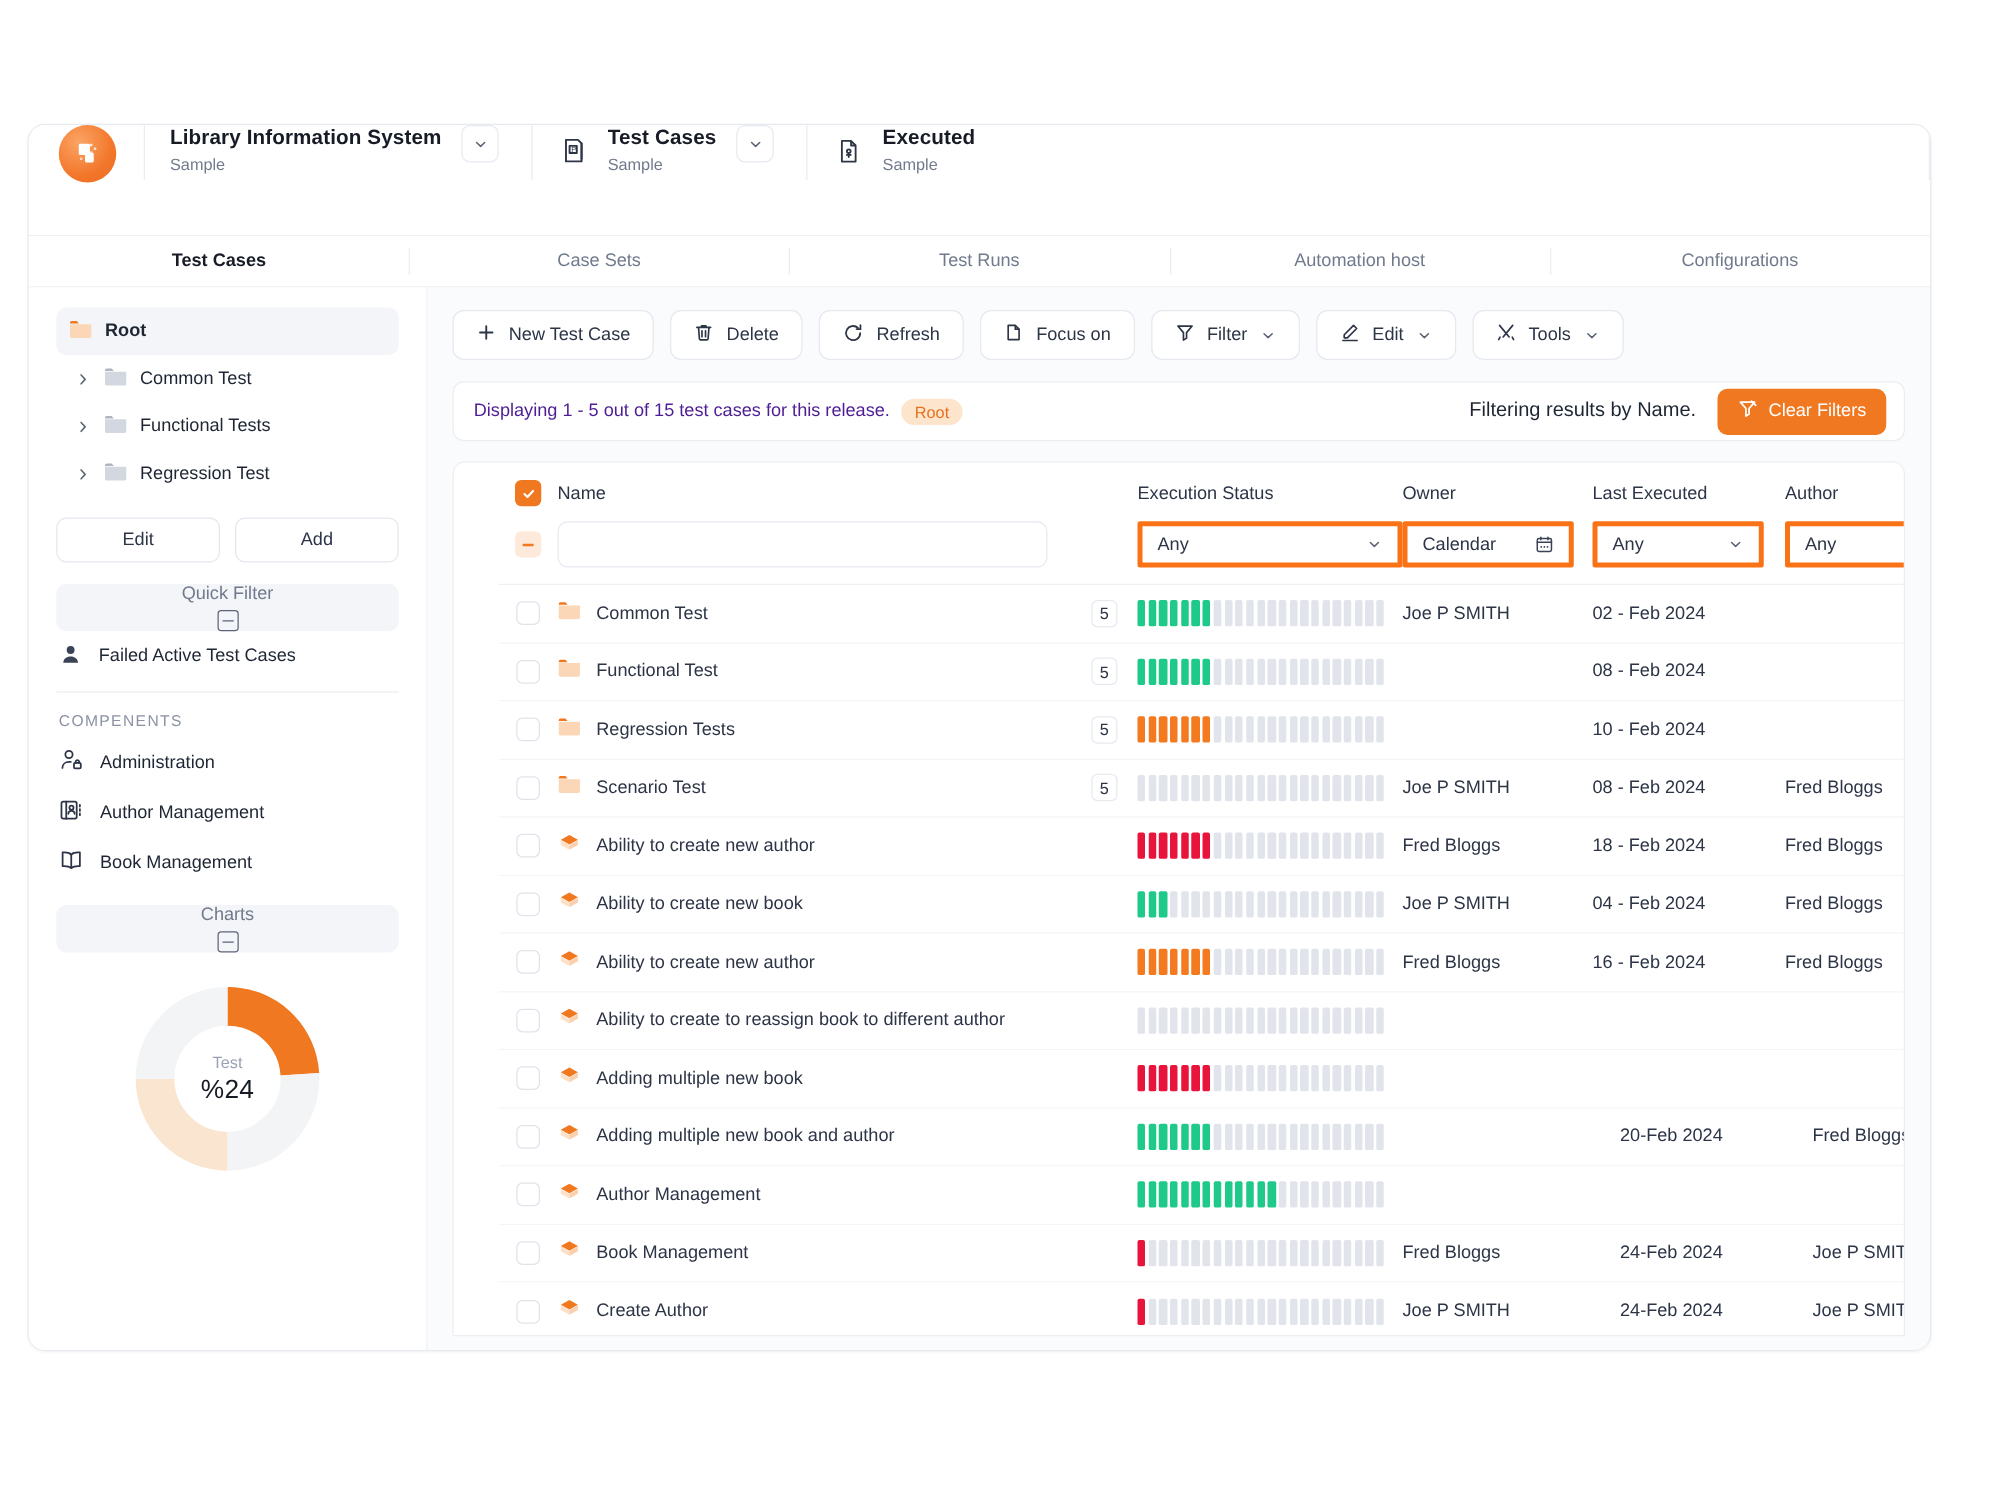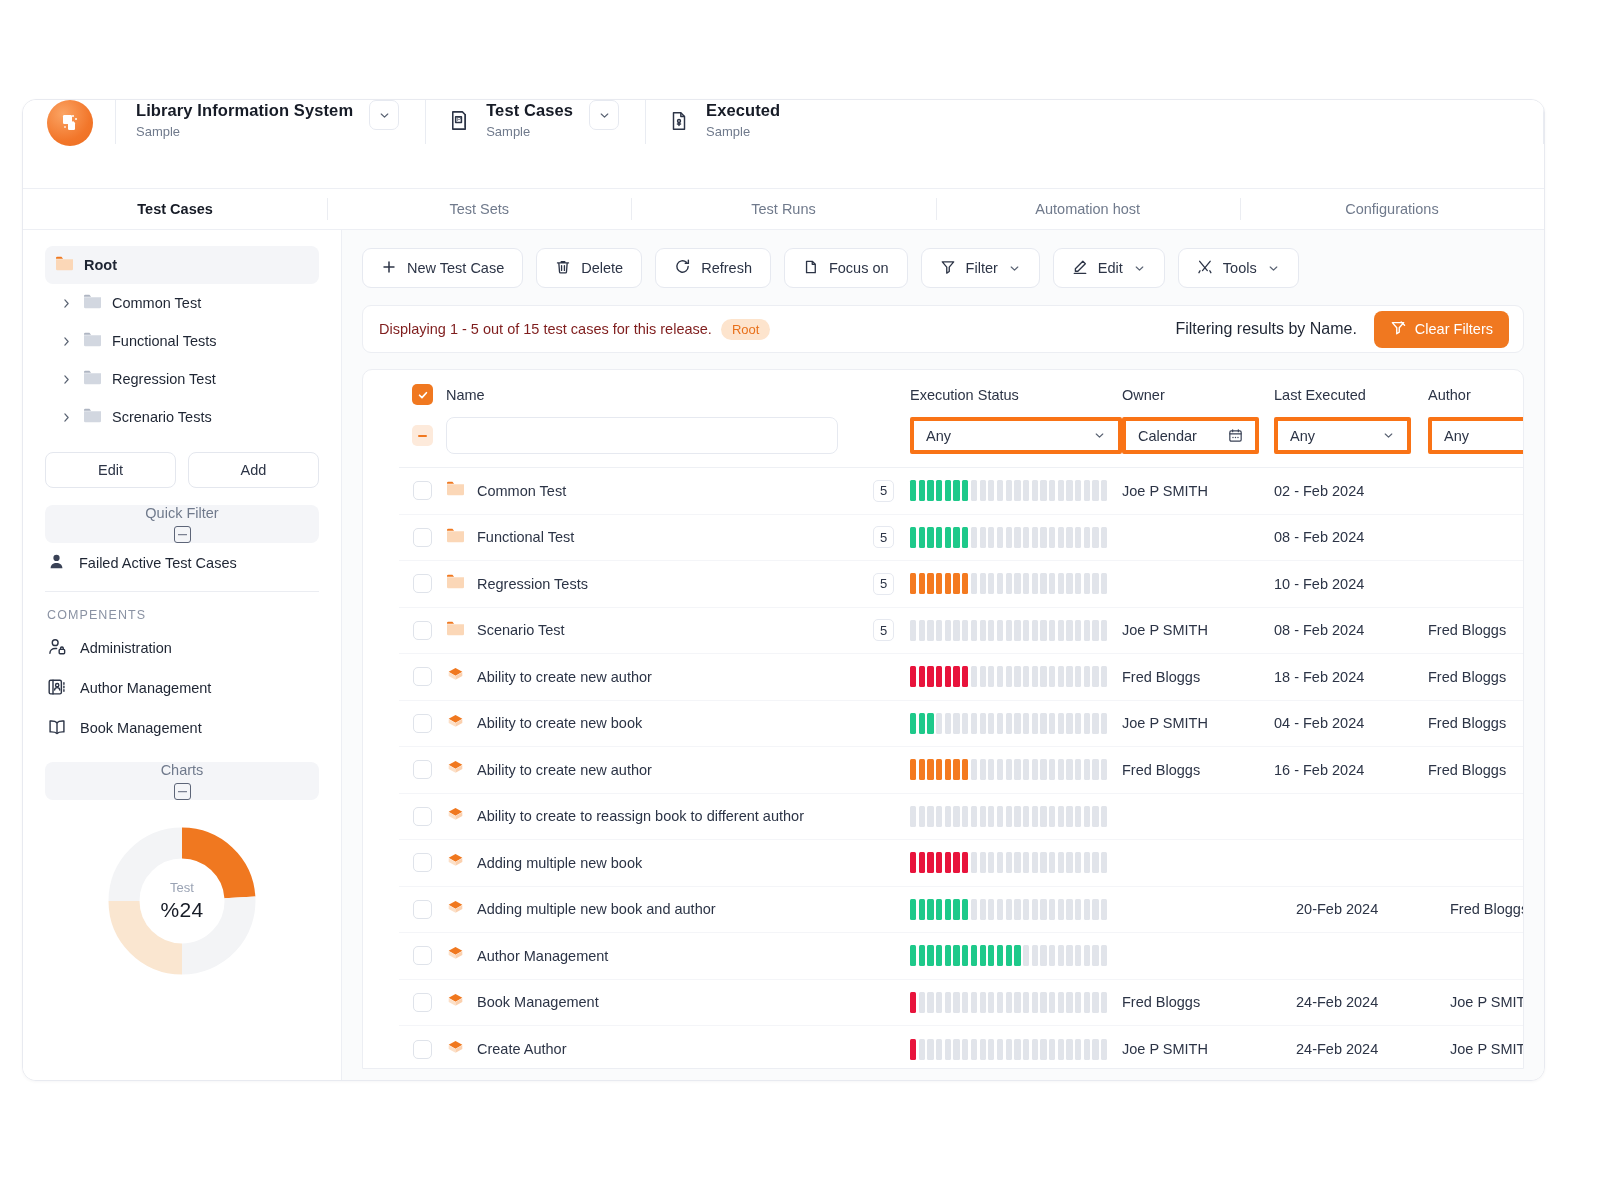--- a/index.html
+++ b/index.html
@@ -132,21 +132,21 @@
     display: flex; align-items: center; gap: 10px; padding: 0 18px;
     font-size: 14.5px; color: #2c3446; cursor: pointer; white-space: nowrap;
     font-family: "Liberation Sans", sans-serif;
   }
   .tb-btn .cv { color: #5a6373; display:flex; }
   .infobar {
     margin-top: 17px; height: 48px; background: #fff;
     border: 1px solid #eceef3; border-radius: 9px;
     display: flex; align-items: center; padding: 0 16px;
   }
-  .infotext { font-size: 14.5px; color: #7f1d1d; }
+  .infotext { font-size: 14.5px; color: #4c1d95; }
   .pill {
     margin-left: 9px; background: #fde4cd; color: #e8701a;
     font-size: 13px; border-radius: 11px; padding: 3px 11px; display: inline-block;
   }
   .info-right { margin-left: auto; display: flex; align-items: center; gap: 17px; }
   .filtering { font-size: 16px; color: #1e2533; }
   .clear-btn {
     height: 37px; background: #f07820; border: 0; border-radius: 8px; color: #fff;
     font-size: 14.5px; display: flex; align-items: center; gap: 9px; padding: 0 16px;
     cursor: pointer; font-family: "Liberation Sans", sans-serif;
@@ -281,21 +281,21 @@
     </div>
     <div class="hdr-spacer"></div>
     <div class="vsep"></div>
   </div>
 
   <div class="tabs" id="tabs">
       <div class="tab active">
         <span>Test Cases</span>
       </div>
       <div class="tab">
-        <span>Test Sets</span>
+        <span>Case Sets</span>
       </div>
       <div class="tab">
         <span>Test Runs</span>
       </div>
       <div class="tab">
         <span>Automation host</span>
       </div>
       <div class="tab">
         <span>Configurations</span>
       </div>
@@ -340,32 +340,20 @@
             <span class="chev">
               <svg width="13" height="13" viewBox="0 0 16 16">
                 <path d="M6 3.6 10 8l-4 4.4" fill="none" stroke="#5a6373" stroke-width="1.5" stroke-linecap="round" stroke-linejoin="round"></path>
               </svg>
             </span>
             <span><svg width="19" height="17" viewBox="0 0 20 18">
                 <path d="M1 3.2a1.4 1.4 0 0 1 1.4-1.4h4.3l1.8 2.2H1z" fill="#aeb5c2"></path>
                 <path d="M1 4.6h18v10.2a1.4 1.4 0 0 1-1.4 1.4H2.4A1.4 1.4 0 0 1 1 14.8z" fill="#d2d7e0"></path>
               </svg></span>
             <span class="tree-label">Regression Test</span>
-          </div>
-          <div class="tree-row child">
-            <span class="chev">
-              <svg width="13" height="13" viewBox="0 0 16 16">
-                <path d="M6 3.6 10 8l-4 4.4" fill="none" stroke="#5a6373" stroke-width="1.5" stroke-linecap="round" stroke-linejoin="round"></path>
-              </svg>
-            </span>
-            <span><svg width="19" height="17" viewBox="0 0 20 18">
-                <path d="M1 3.2a1.4 1.4 0 0 1 1.4-1.4h4.3l1.8 2.2H1z" fill="#aeb5c2"></path>
-                <path d="M1 4.6h18v10.2a1.4 1.4 0 0 1-1.4 1.4H2.4A1.4 1.4 0 0 1 1 14.8z" fill="#d2d7e0"></path>
-              </svg></span>
-            <span class="tree-label">Screnario Tests</span>
           </div>
         </div>
 
       <div class="btn-row">
         <button class="btn-o">Edit</button>
         <button class="btn-o">Add</button>
       </div>
 
       <div class="panel-bar">
         <span>Quick Filter</span>

